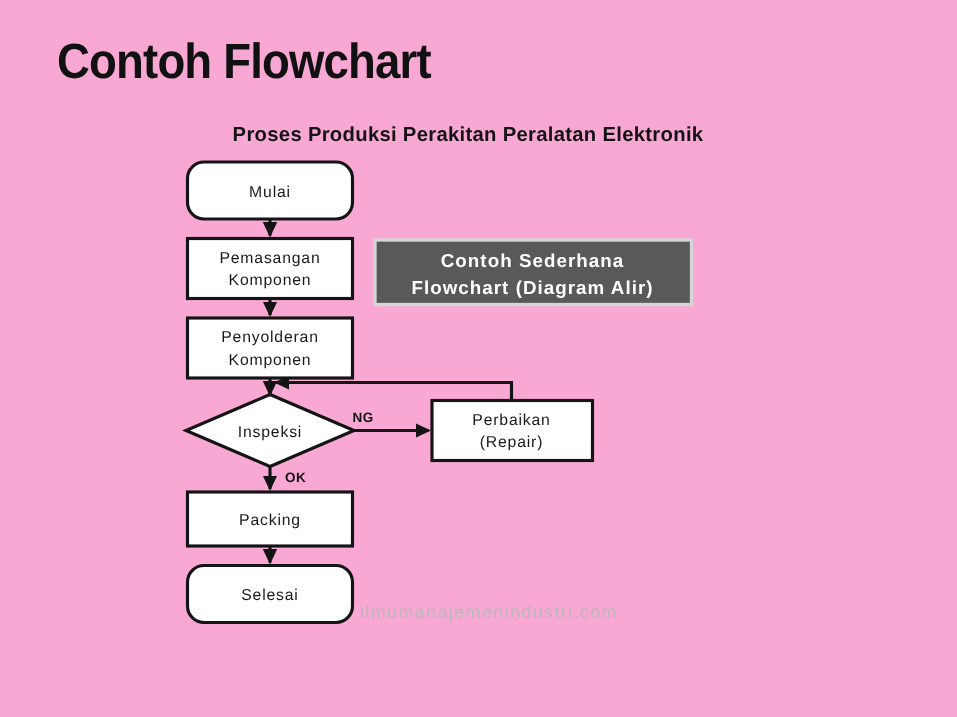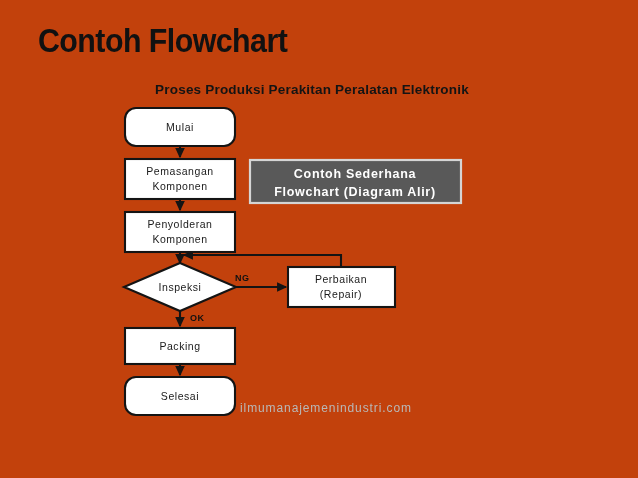--- a/index.html
+++ b/index.html
@@ -10,21 +10,21 @@
   body {
     width: 638px;
     height: 478px;
     overflow: hidden;
     font-family: "Liberation Sans", sans-serif;
     position: relative;
   }
   #slide {
     position: absolute;
     inset: 0;
-    background: #c2410c;
+    background: #f9a8d4;
     text-align: center;
   }
   #slide-title {
     position: absolute;
     left: 38px;
     top: 22px;
     font-family: "Liberation Sans", sans-serif;
     font-size: 33px;
     font-weight: bold;
     color: #111111;

